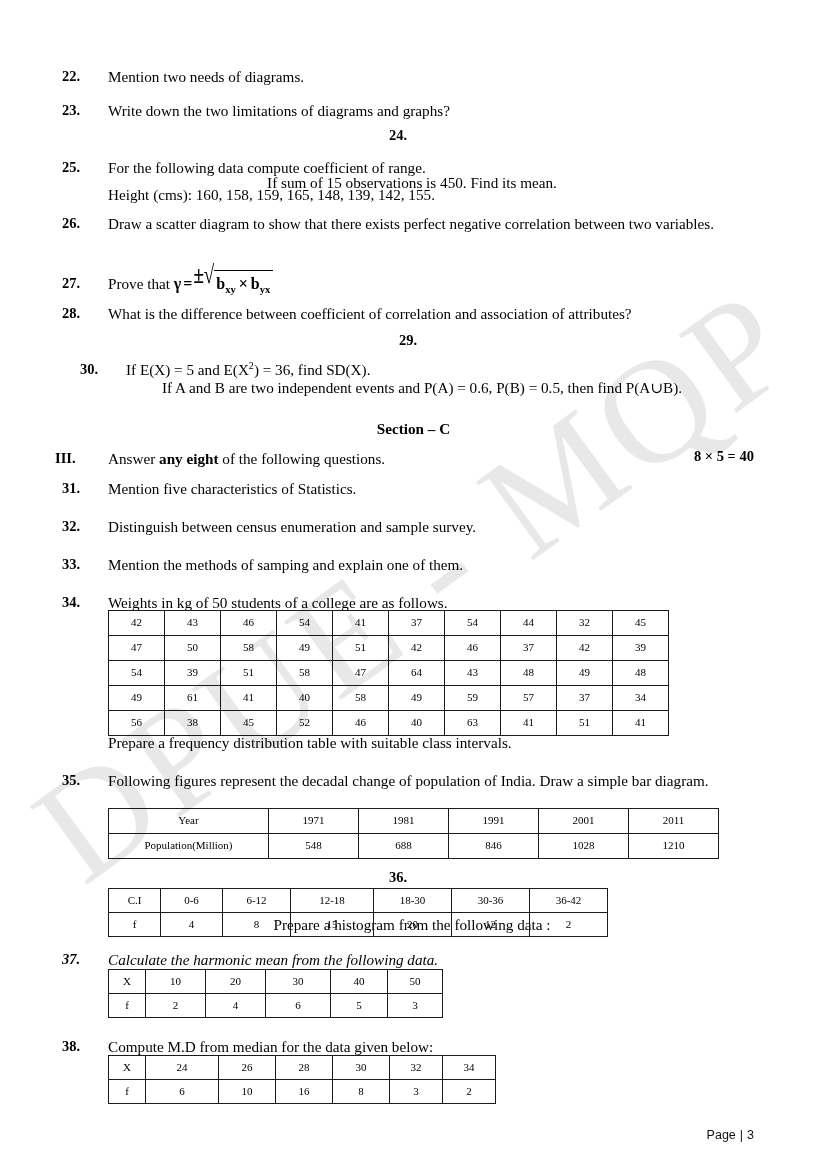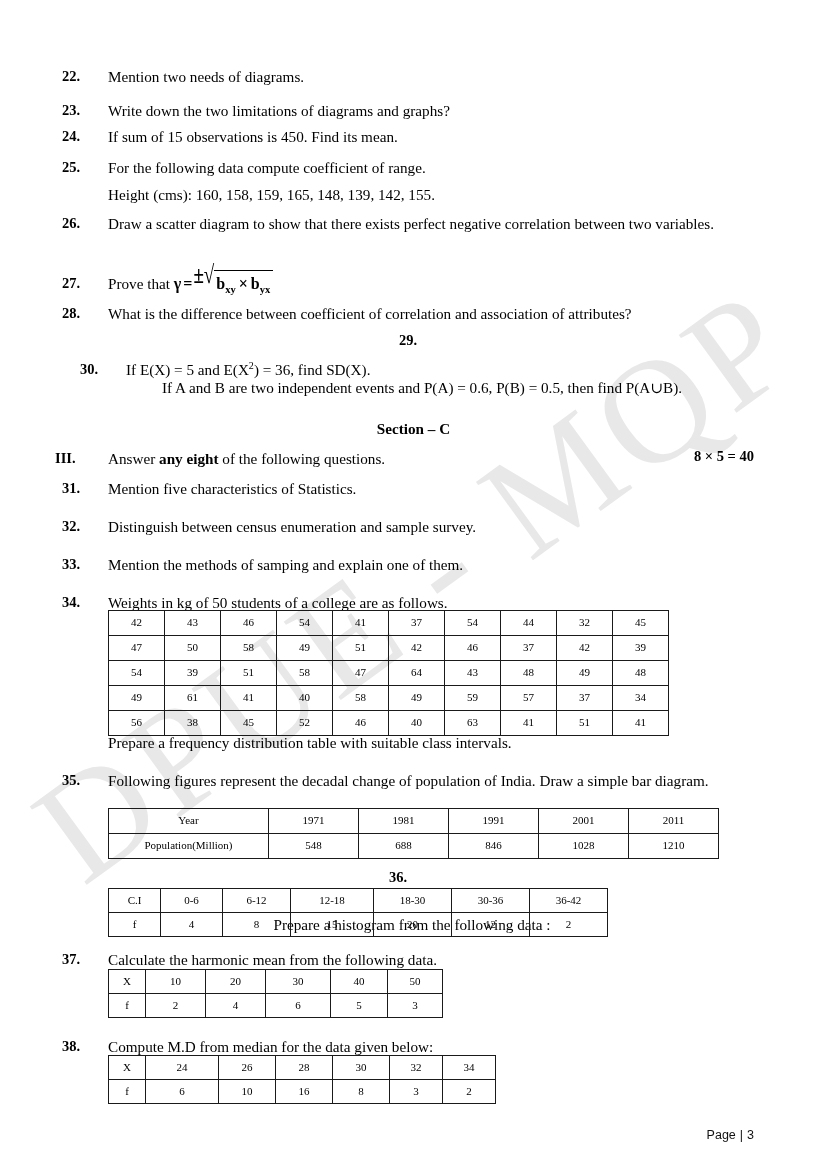--- a/index.html
+++ b/index.html
@@ -204,21 +204,21 @@
     <div class="q" style="left:62px; top:66px; width:700px;">
       <div class="q-num">22.</div>
       <div class="q-body">Mention two needs of diagrams.</div>
     </div>
 
     <div class="q" style="left:62px; top:100px; width:700px;">
       <div class="q-num">23.</div>
       <div class="q-body">Write down the two limitations of diagrams and graphs?</div>
     </div>
 
-    <div class="q" style="left:62px; top:126px; width:700px;">
+    <div class="q" style="left:62px; top:126px; width:700px;flex-direction:column;">
       <div class="q-num">24.</div>
       <div class="q-body">If sum of 15 observations is 450. Find its mean.</div>
     </div>
 
     <div class="q" style="left:62px; top:157px; width:700px;">
       <div class="q-num">25.</div>
       <div class="q-body">For the following data compute coefficient of range.</div>
     </div>
     <div class="sub-note" style="top:186px;">Height (cms): 160, 158, 159, 165, 148, 139, 142, 155.</div>
 
@@ -401,21 +401,21 @@
             <td class="c1">4</td>
             <td class="c2">8</td>
             <td class="c3">15</td>
             <td class="c4">20</td>
             <td class="c5">12</td>
             <td class="c6">2</td>
           </tr>
         </tbody>
     </table>
 
-    <div class="q" style="left:62px; top:949px; width:700px;">
+    <div class="q" style="left:62px; top:949px; width:700px;font-style:italic;">
       <div class="q-num">37.</div>
       <div class="q-body">Calculate the harmonic mean from the following data.</div>
     </div>
 
     <table class="grid tbl-hm">
       <tbody>
           <tr>
             <td class="c0">X</td>
             <td class="c1">10</td>
             <td class="c2">20</td>

